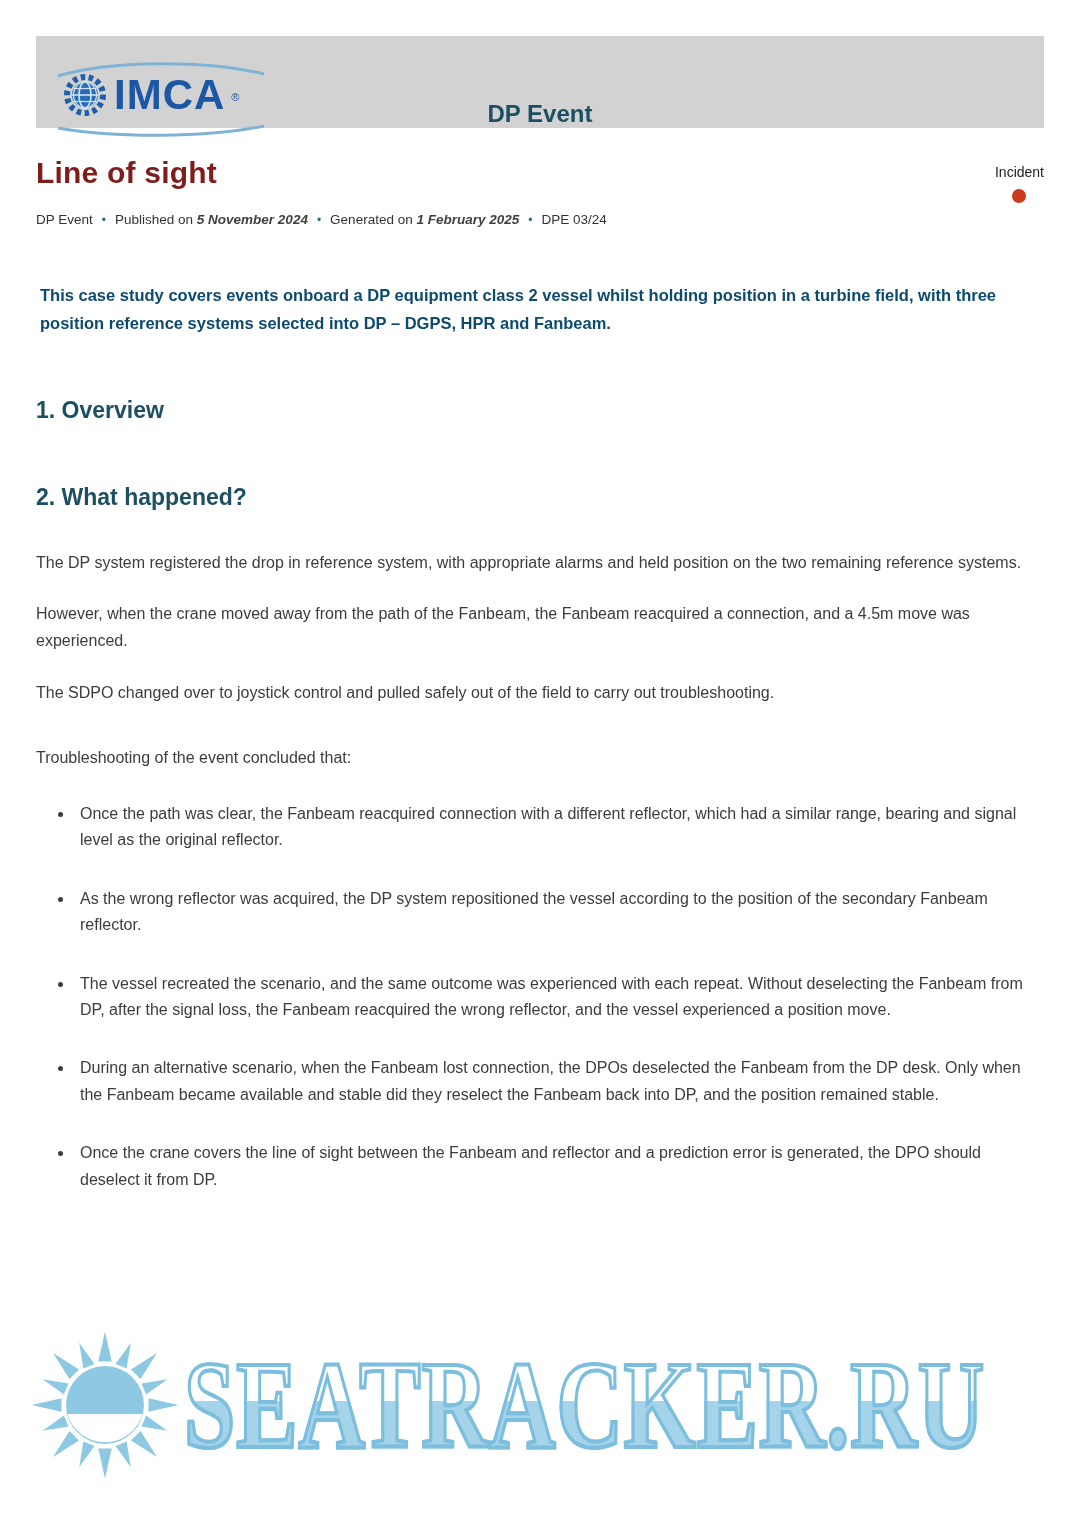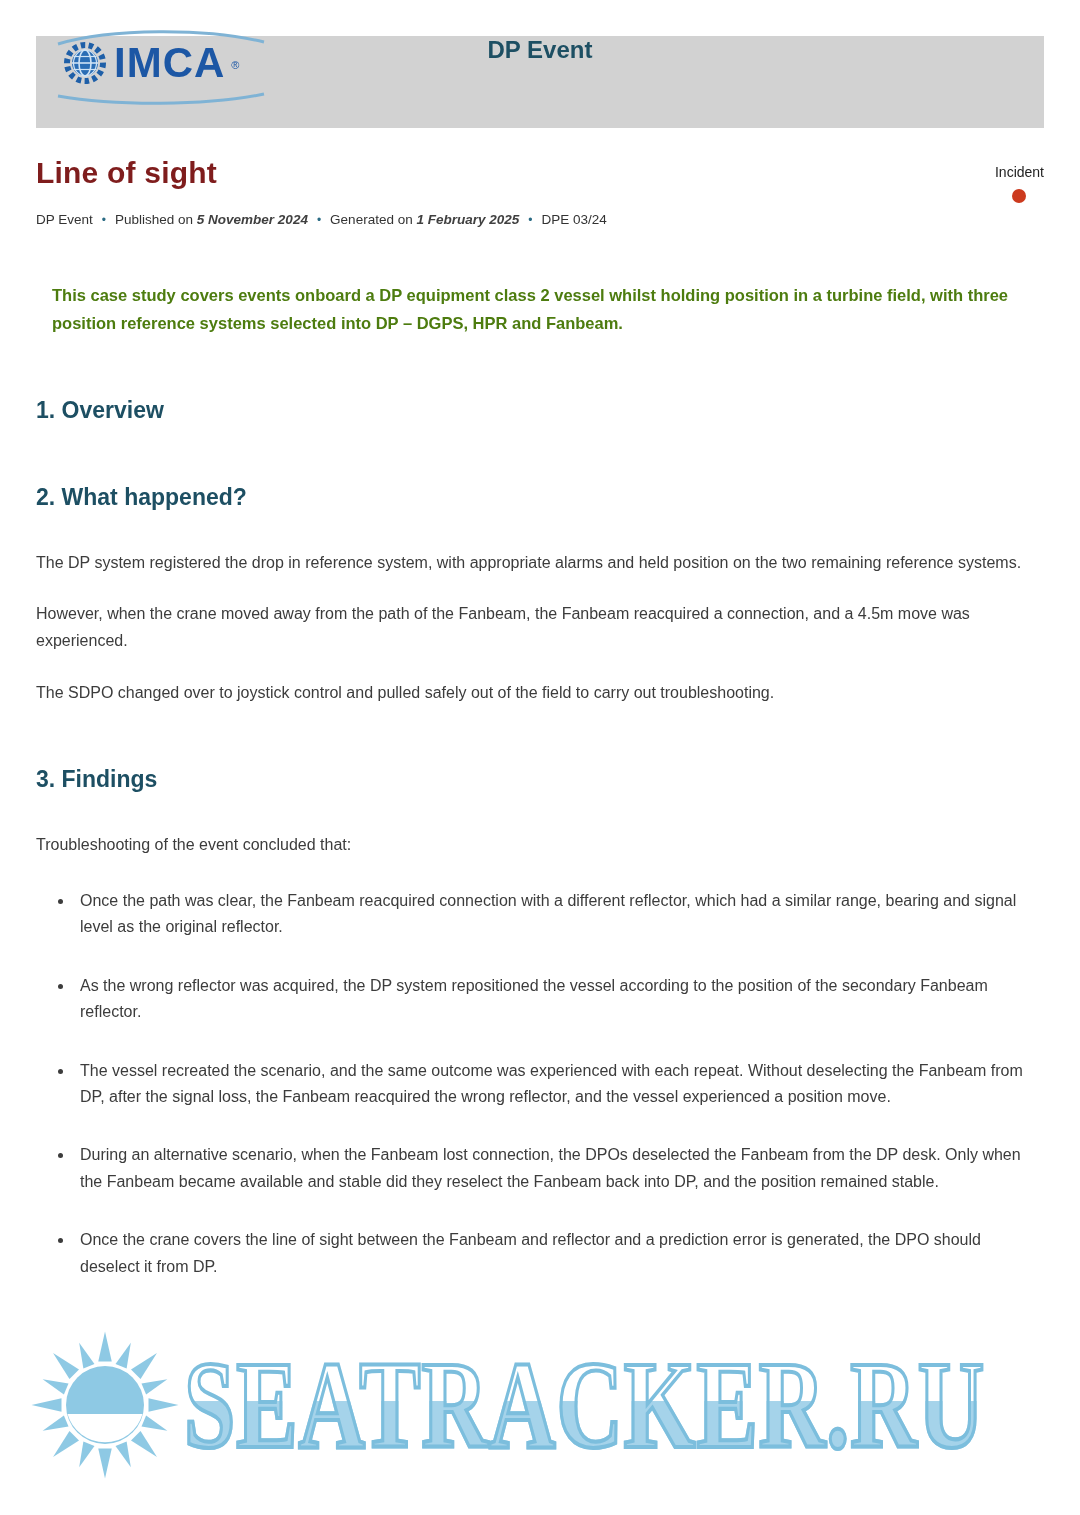--- a/index.html
+++ b/index.html
@@ -12,21 +12,21 @@
     position: relative; overflow: hidden;
     padding: 36px 36px 0 36px;
     background: #ffffff;
   }
 
   
   .topbar {
     height: 92px;
     background: #d2d2d2;
     position: relative;
-    display: flex; align-items: flex-start;
+    display: flex; align-items: flex-end;
     padding: 0 26px;
   }
   .logo {
     position: relative; z-index: 2;
     display: flex; align-items: center; gap: 6px;
     padding: 4px 0 10px 0;
   }
   .logo-waves { position: absolute; left: -6px; top: -6px; pointer-events: none; }
   .logo-text {
     font-size: 42px; font-weight: bold; color: #1c57a5;
@@ -44,22 +44,22 @@
   .doc-title { margin: 0; font-size: 30px; font-weight: bold; color: #7f1d1d; letter-spacing: 0.2px; }
   .badge { display: flex; align-items: center; gap: 9px; margin-top: 8px; font-size: 14px; color: #222; flex-direction: column; }
   .dot { width: 14px; height: 14px; border-radius: 50%; background: #cc3a1e; display: inline-block; }
 
   .meta { margin-top: 9px; font-size: 13.5px; color: #333; display: flex; align-items: center; gap: 9px; flex-wrap: wrap; }
   .meta b { color: #404040; font-style: italic; }
   .sep { color: #2a6b84; font-size: 12px; }
 
   
   .intro {
-    margin: 54px 0 0 16px;
-    font-weight: bold; color: #4d7c0f;
+    margin: 54px 0 0 4px;
+    font-weight: bold; color: #0c4a6e;
     font-size: 16.5px; line-height: 1.7;
     max-width: 990px;
   }
   h2.section-heading {
     margin: 60px 0 0 0;
     color: #1d4f63; font-size: 23px; font-weight: bold;
   }
   p.body-paragraph {
     margin: 38px 0 0 0;
     font-size: 16px; line-height: 1.7; color: #3c3c3c;
@@ -147,21 +147,20 @@
   </section>
 
   <section>
     <h2 class="section-heading">2. What happened?</h2>
     <p class="body-paragraph">The DP system registered the drop in reference system, with appropriate alarms and held position on the two remaining reference systems.</p>
     <p class="body-paragraph">However, when the crane moved away from the path of the Fanbeam, the Fanbeam reacquired a connection, and a 4.5m move was experienced.</p>
     <p class="body-paragraph">The SDPO changed over to joystick control and pulled safely out of the field to carry out troubleshooting.</p>
   </section>
 
   <section>
-    <h2 class="section-heading">3. Findings</h2>
     <p class="body-paragraph">Troubleshooting of the event concluded that:</p>
     <ul class="findings-list">
       <li>Once the path was clear, the Fanbeam reacquired connection with a different reflector, which had a similar range, bearing and signal level as the original reflector.</li>
       <li>As the wrong reflector was acquired, the DP system repositioned the vessel according to the position of the secondary Fanbeam reflector.</li>
       <li>The vessel recreated the scenario, and the same outcome was experienced with each repeat. Without deselecting the Fanbeam from DP, after the signal loss, the Fanbeam reacquired the wrong reflector, and the vessel experienced a position move.</li>
       <li>During an alternative scenario, when the Fanbeam lost connection, the DPOs deselected the Fanbeam from the DP desk. Only when the Fanbeam became available and stable did they reselect the Fanbeam back into DP, and the position remained stable.</li>
       <li>Once the crane covers the line of sight between the Fanbeam and reflector and a prediction error is generated, the DPO should deselect it from DP.</li>
     </ul>
   </section>
 

